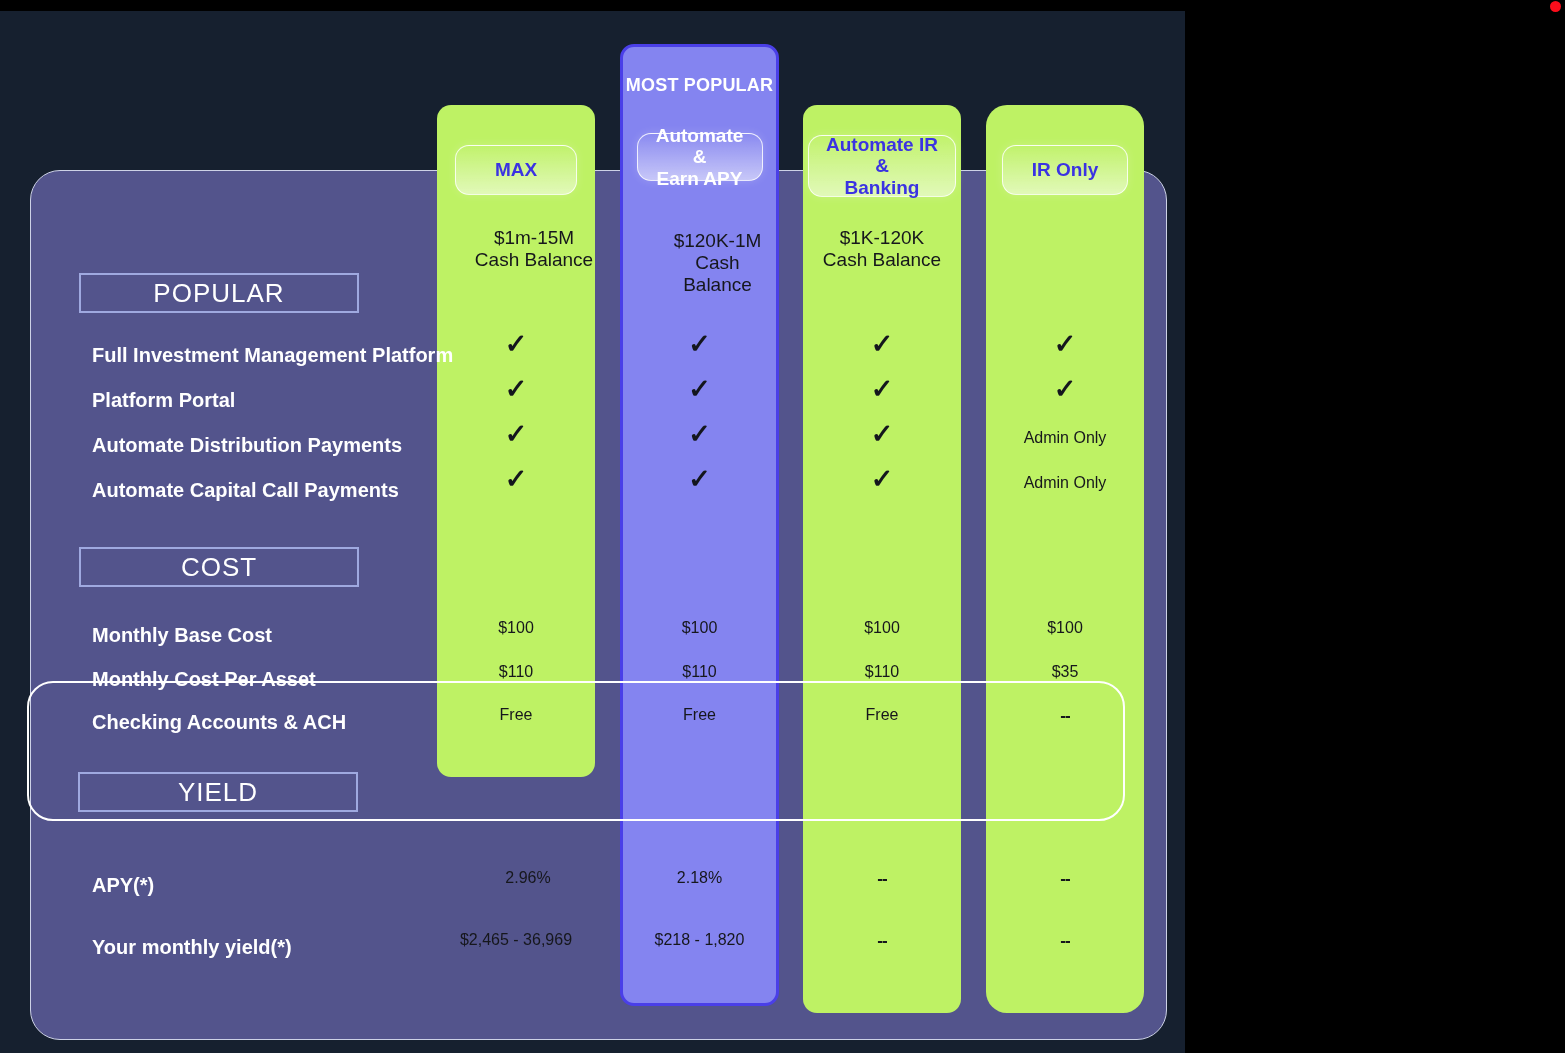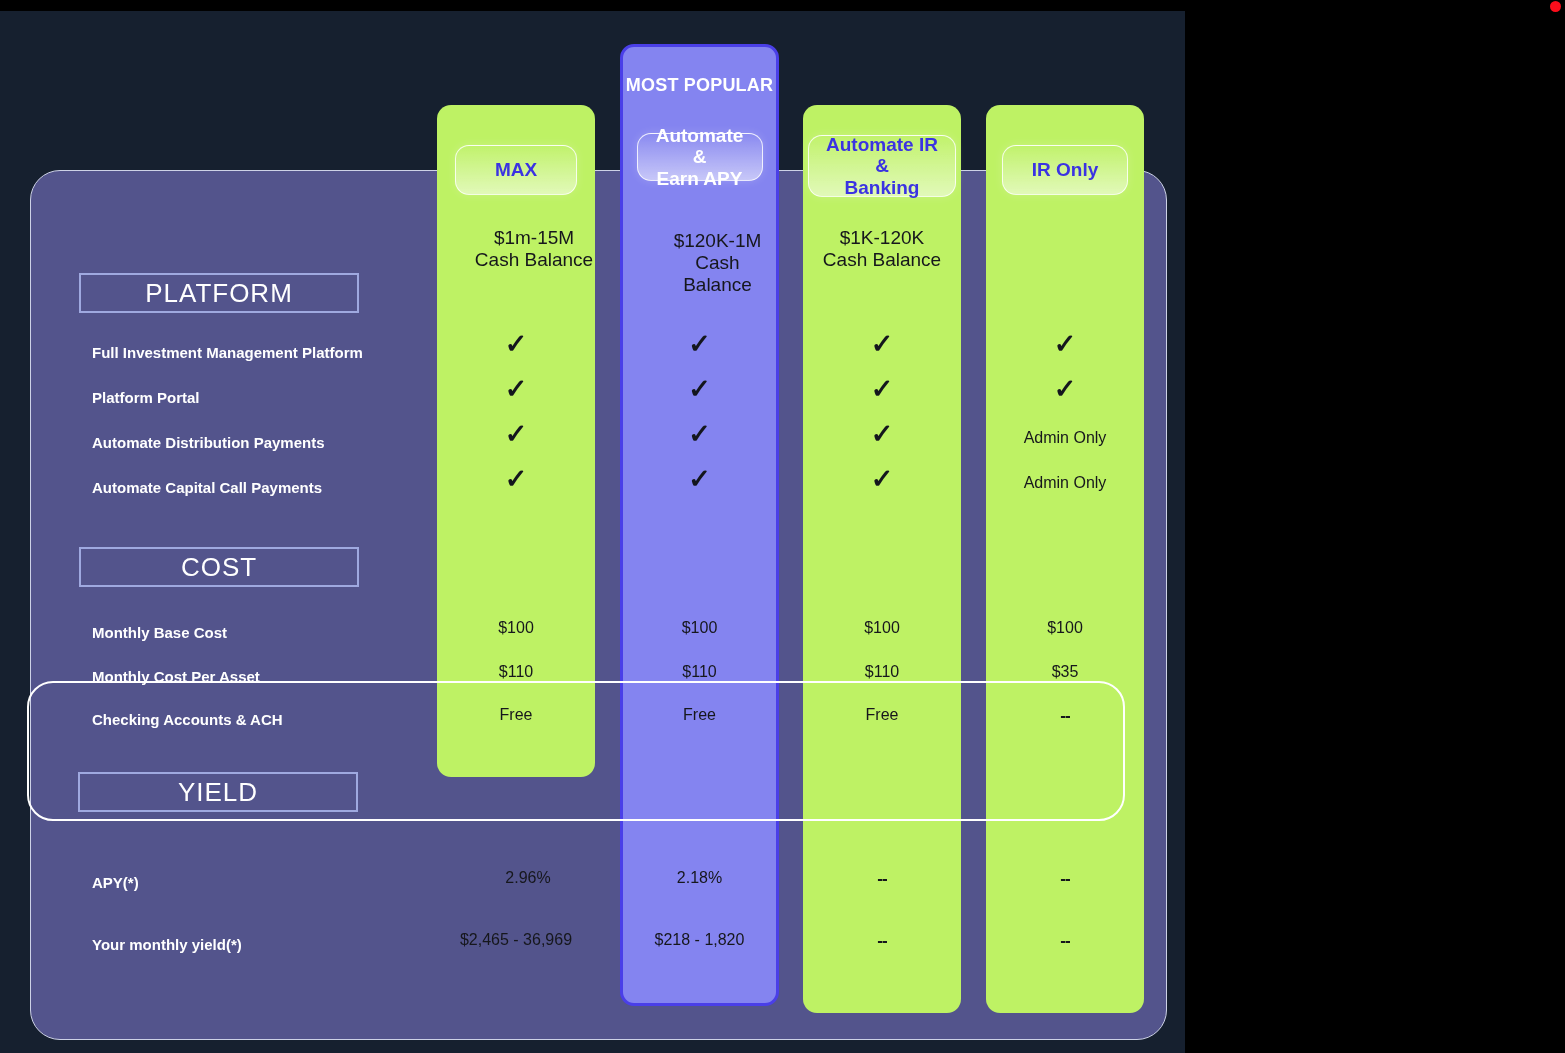--- a/index.html
+++ b/index.html
@@ -91,21 +91,21 @@
     border: 2px solid #9fa9e0;
     display: flex; align-items: center; justify-content: center;
     color: #ffffff;
     font-size: 26px;
     letter-spacing: 1px;
     z-index: 6;
   }
   .feat-label {
     position: absolute;
     color: #ffffff;
-    font-size: 15px;
+    font-size: 20px;
     font-weight: bold;
     z-index: 6;
     white-space: nowrap;
   }
 
   
   .cell {
     position: absolute;
     text-align: center;
     color: #16171c;
@@ -154,29 +154,29 @@
             <div class="pill pill-light" style="width: 126px; height: 48px;">Automate &amp;<br>Earn APY</div>
           </div>
           <div class="cash" style="top: 183px; padding-left: 36px;">$120K-1M<br>Cash Balance</div>
         </div>
         <div class="card" style="left: 803px; top: 94px; width: 158px; height: 908px;">
           <div class="badge-wrap" style="top: 30px;">
             <div class="pill" style="width: 148px; height: 62px;">Automate IR &amp;<br>Banking</div>
           </div>
           <div class="cash" style="top: 122px;">$1K-120K<br>Cash Balance</div>
         </div>
-        <div class="card" style="left: 986px; top: 94px; width: 158px; height: 908px;">
+        <div class="card" style="left: 986px; top: 94px; width: 158px; height: 908px; border-radius: 21px;">
           <div class="badge-wrap" style="top: 40px;">
             <div class="pill" style="width: 126px; height: 50px;">IR Only</div>
           </div>
         </div>
       </div>
 
     <div id="labels">
-        <div class="sec-head" style="left: 79px; top: 262px; width: 280px;">PLATFORM</div>
+        <div class="sec-head" style="left: 79px; top: 262px; width: 280px;">POPULAR</div>
         <div class="feat-label" style="left: 92px; top: 333px;">Full Investment Management Platform</div>
         <div class="feat-label" style="left: 92px; top: 378px;">Platform Portal</div>
         <div class="feat-label" style="left: 92px; top: 423px;">Automate Distribution Payments</div>
         <div class="feat-label" style="left: 92px; top: 468px;">Automate Capital Call Payments</div>
         <div class="sec-head" style="left: 79px; top: 536px; width: 280px;">COST</div>
         <div class="feat-label" style="left: 92px; top: 613px;">Monthly Base Cost</div>
         <div class="feat-label" style="left: 92px; top: 657px;">Monthly Cost Per Asset</div>
         <div class="feat-label" style="left: 92px; top: 700px;">Checking Accounts &amp; ACH</div>
         <div class="sec-head" style="left: 78px; top: 761px; width: 280px;">YIELD</div>
         <div class="feat-label" style="left: 92px; top: 863px;">APY(*)</div>

